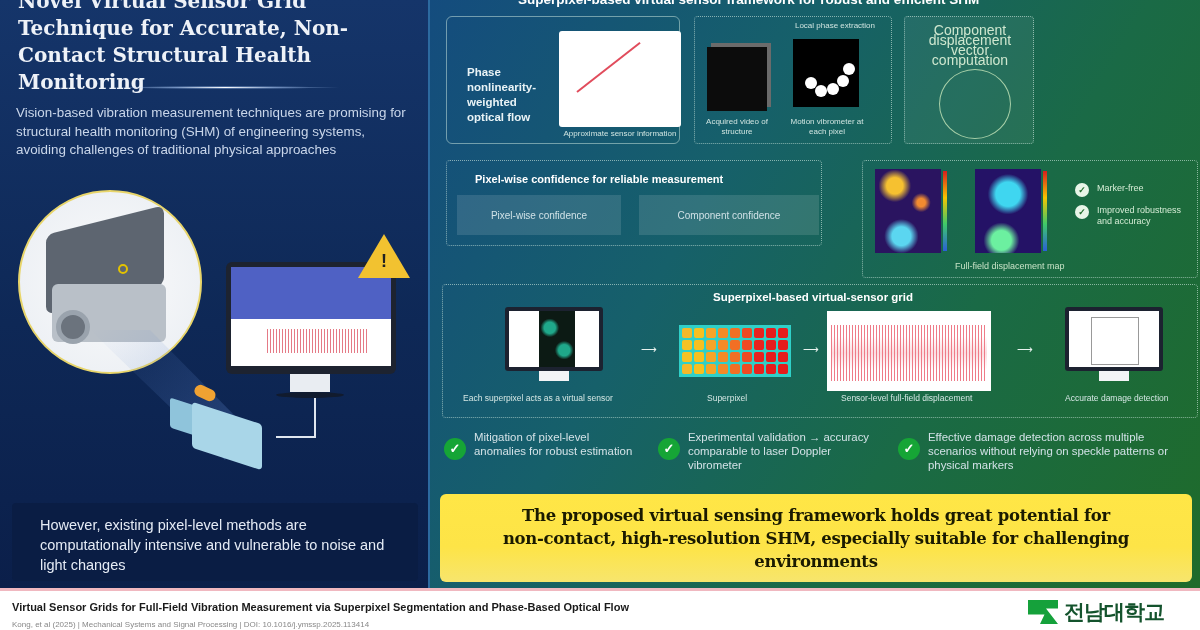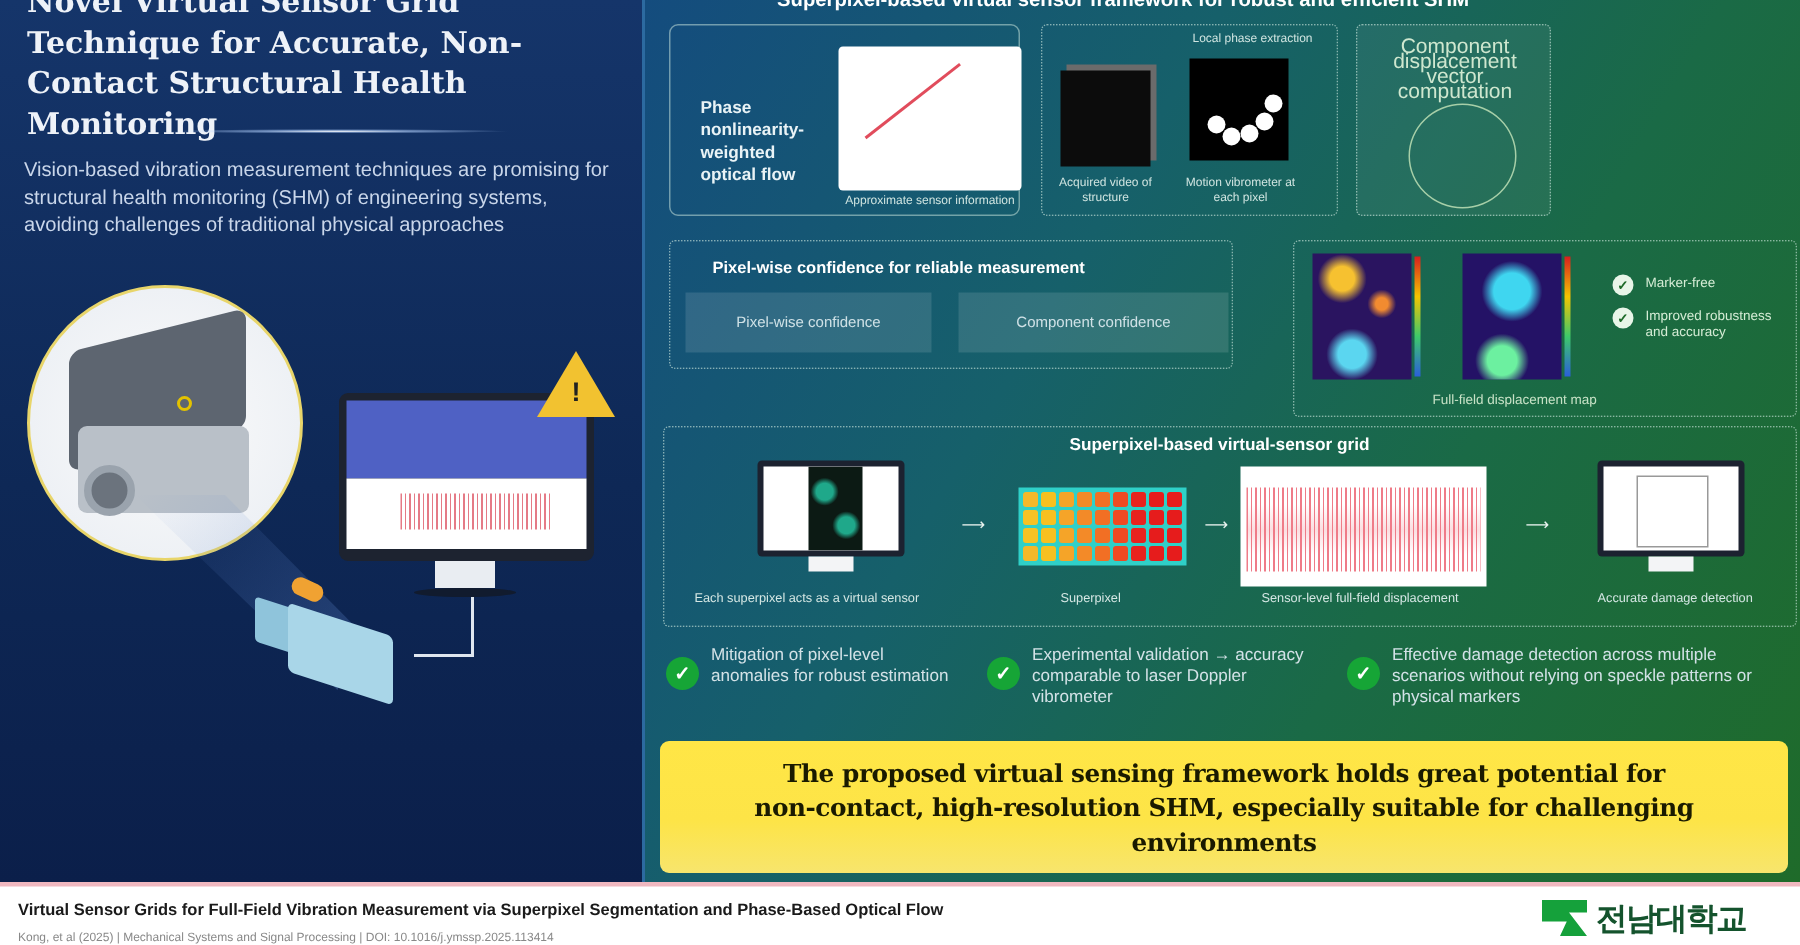--- a/index.html
+++ b/index.html
@@ -103,20 +103,21 @@
     <div class="mon-screen-top"></div>
     <div class="mon-screen-bot">
       <div class="mon-wave"></div>
     </div>
   </div>
   <div class="mon-stand"></div>
   <div class="mon-base"></div>
   <div class="warn"></div>
   <div class="warn-mark">!</div>
 
+  <div class="however">However, existing pixel-level methods are computationally intensive and vulnerable to noise and light changes</div>
 </div>
 
 <div class="right">
   <div class="fw-title">Superpixel-based virtual sensor framework for robust and efficient SHM</div>
 
   <div class="solid-box pnl">
     <div class="pnl-label">Phase nonlinearity-weighted optical flow</div>
     <div class="depth-img">
       <div class="depth-line"></div>
     </div>

